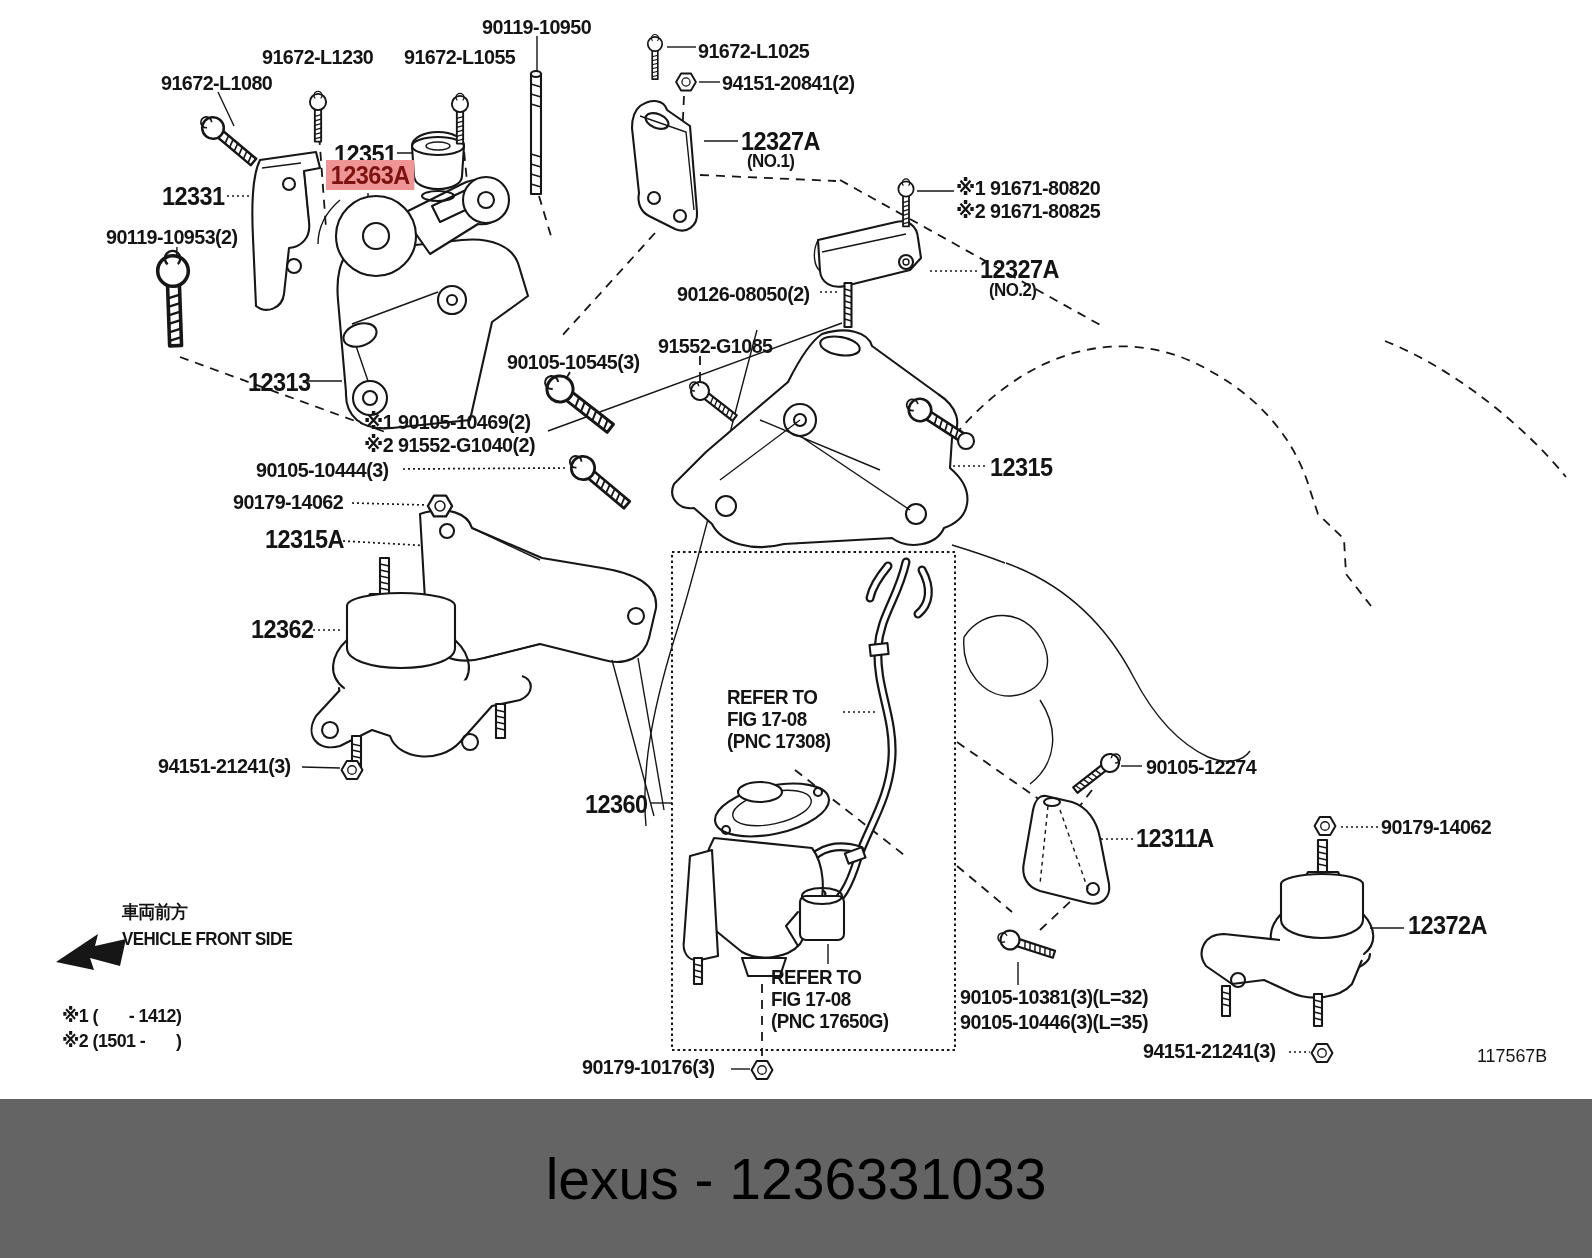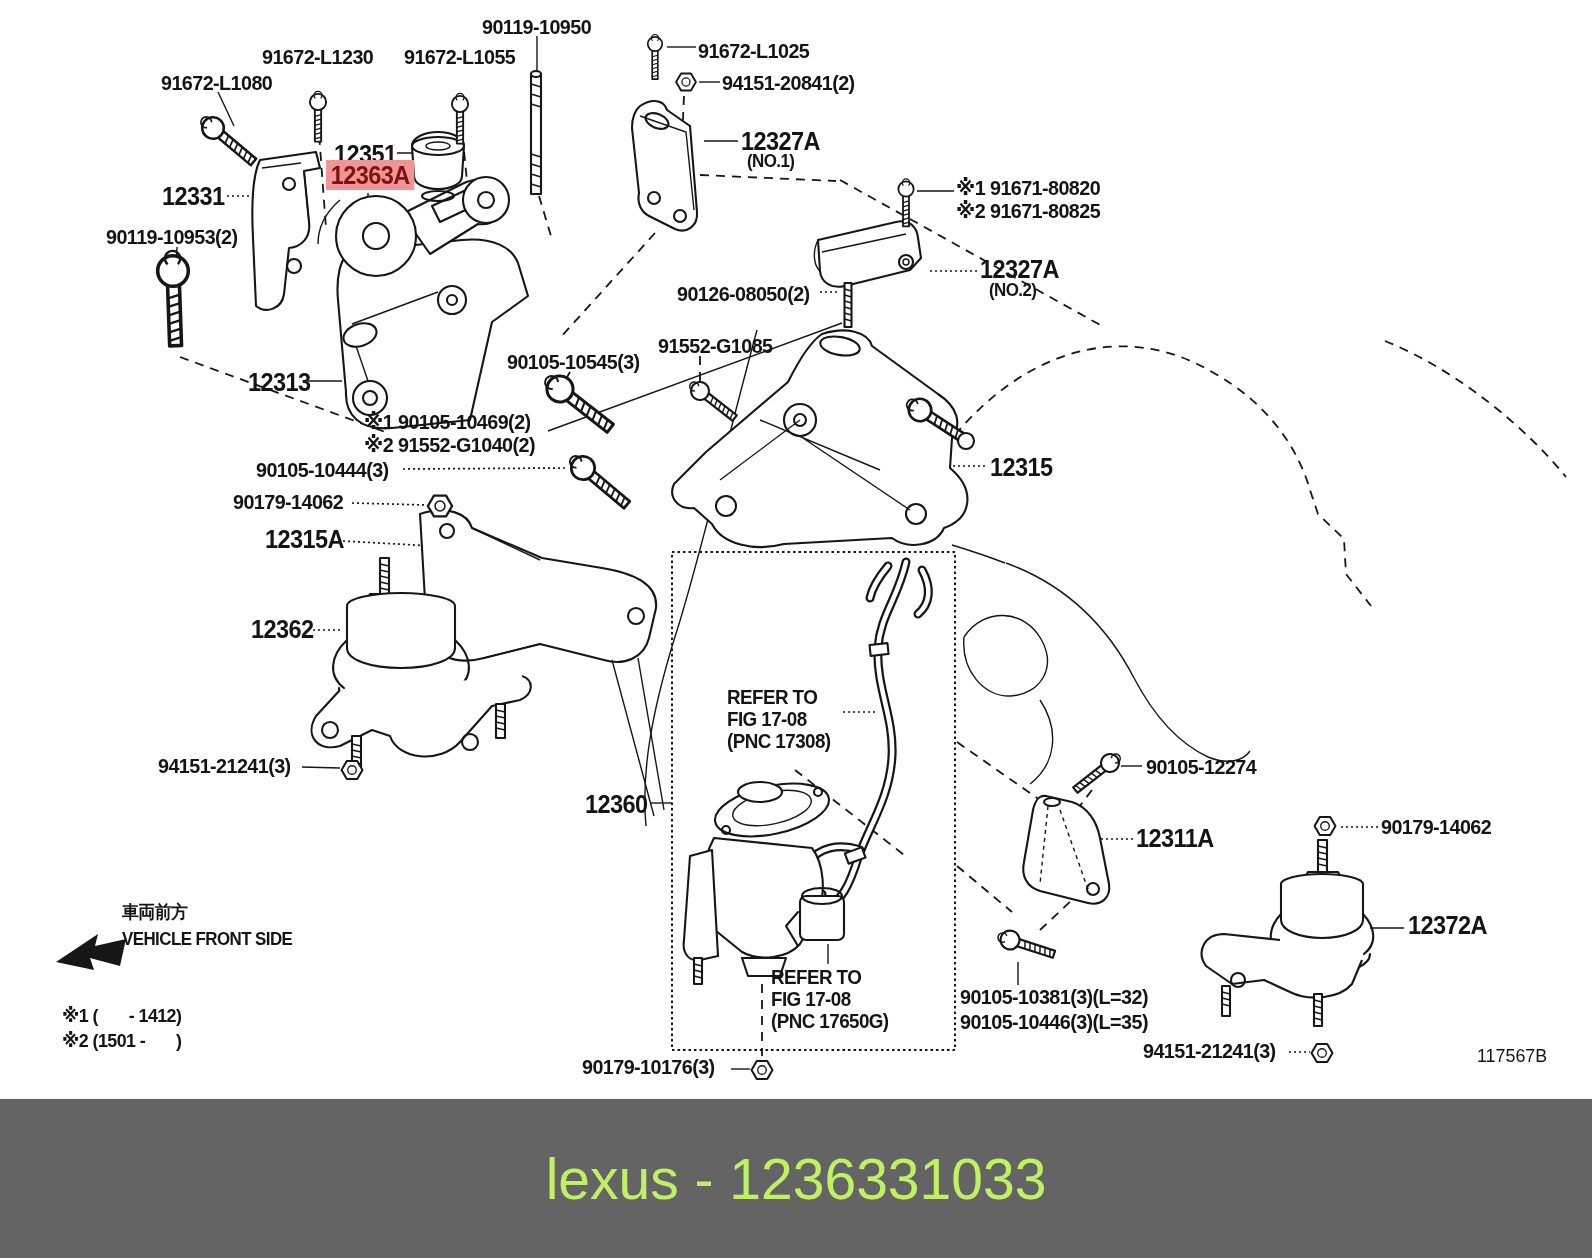--- a/index.html
+++ b/index.html
@@ -322,16 +322,16 @@
       <div class="lbl" style="left: 960px; top: 986px;">90105-10381(3)(L=32)</div>
       <div class="lbl" style="left: 960px; top: 1011px;">90105-10446(3)(L=35)</div>
       <div class="lbl" style="left: 1143px; top: 1040px;">94151-21241(3)</div>
       <div class="lbl code" style="left: 1477px; top: 1046px;">117567B</div>
       <div class="lbl jp" style="left: 122px; top: 903px;">車両前方</div>
       <div class="lbl en" style="left: 122px; top: 930px;">VEHICLE FRONT SIDE</div>
       <div class="lbl fn" style="left: 62px; top: 1006px;">※1 (       - 1412)</div>
       <div class="lbl fn" style="left: 62px; top: 1031px;">※2 (1501 -       )</div>
     </div>
 
-  <div id="banner" style="background: rgb(100, 100, 100); color: #bef264;">
+  <div id="banner" style="background: rgb(100, 100, 100); color: #000000;">
     <span>lexus - 1236331033</span>
   </div>
 </div>
 
 </body></html>

